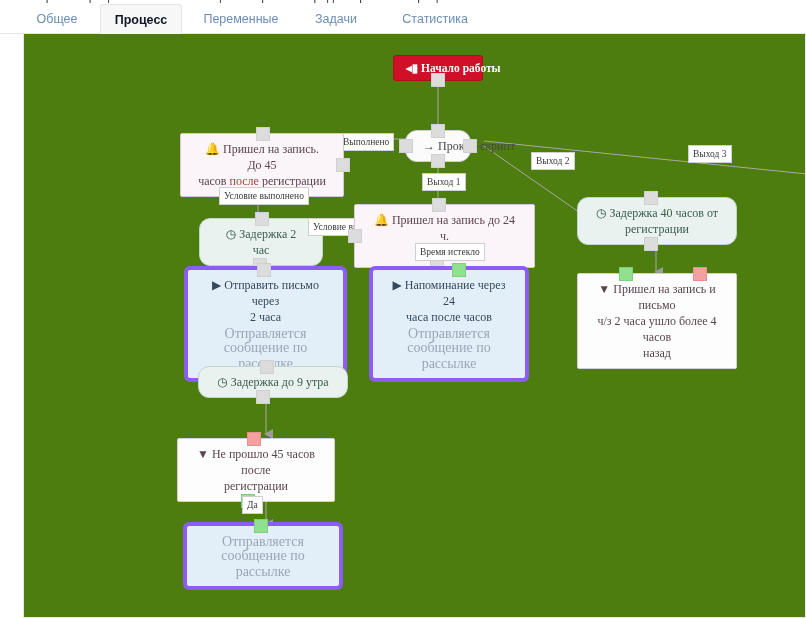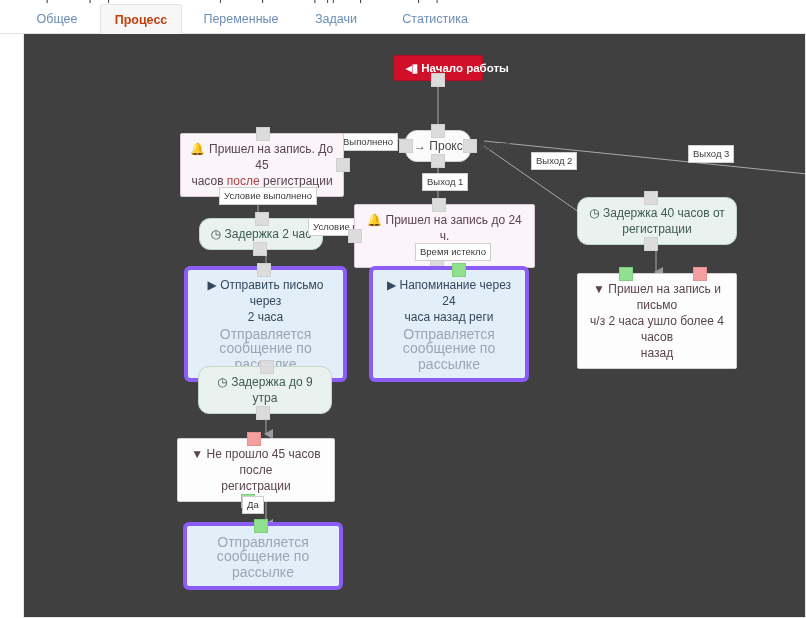--- a/index.html
+++ b/index.html
@@ -48,39 +48,40 @@
     height: 30px;
     line-height: 30px;
     font-size: 12.5px;
     color: #6b8db5;
     text-align: center;
     box-sizing: border-box;
     cursor: pointer;
     white-space: nowrap;
   }
   .tab.active {
-    color: #c2410c;
+    color: #0f172a;
     font-weight: bold;
     background: #f7f7f7;
     border: 1px solid #e2e4e8;
     border-bottom: 1px solid #f7f7f7;
     border-radius: 3px 3px 0 0;
   }
 
   
   .panel {
     position: absolute;
     left: 23px; top: 34px;
     width: 783px;
     height: 584px;
-    background: #404040;
+    background: #4d7c0f;
     border: 1px solid #e6e6e6;
     border-top: none;
     box-sizing: border-box;
     overflow: hidden;
+    font-family: Liberation Serif, serif;
   }
   .canvas {
     position: absolute;
     left: 0; top: 0;
     width: 783px;
     height: 584px;
   }
   .edges {
     position: absolute;
     left: 0; top: 0;
@@ -89,21 +90,21 @@
     pointer-events: none;
   }
 
   
   .node {
     position: absolute;
     box-sizing: border-box;
     text-align: center;
     font-size: 12px;
     line-height: 16px;
-    padding: 7px 8px;
+    padding: 7px 17px;
     cursor: pointer;
   }
   .node .ttl { display: block; }
   .node .sub {
     display: block;
     font-size: 14px;
     line-height: 14px;
     color: #9aa6b4;
     margin-top: 2px;
   }
@@ -301,35 +302,35 @@
       <span class="ttl"><span class="ic">▶</span> <span>Отправить письмо через</span></span>
       <span class="ttl">2 часа</span>
       <span class="sub">Отправляется сообщение по</span>
       <span class="sub">рассылке</span>
       <span class="port t" style="left:76px;"></span>
       <span class="port b green" style="left:74px;"></span>
     </div>
 
     <div class="node message" style="left:345px; top:232px; width:160px;">
       <span class="ttl"><span class="ic">▶</span> <span>Напоминание через 24</span></span>
-      <span class="ttl">часа назад реги</span>
+      <span class="ttl">часа после часов</span>
       <span class="sub">Отправляется сообщение по</span>
       <span class="sub">рассылке</span>
       <span class="port t green" style="left:86px;"></span>
     </div>
 
     <div class="node filter" style="left:553px; top:239px; width:160px;">
       <span class="ttl"><span class="ic">▼</span> <span>Пришел на запись и письмо</span></span>
       <span class="ttl">ч/з 2 часа ушло более 4 часов</span>
       <span class="ttl">назад</span>
       <span class="port t green" style="left:48px;"></span>
       <span class="port t red" style="left:122px;"></span>
     </div>
 
-    <div class="node delay" style="left:174px; top:332px; width:134px;">
+    <div class="node delay" style="left:174px; top:332px; width:150px;">
       <span class="ic">◷ </span><span>Задержка до 9 утра</span>
       <span class="port t" style="left:68px;"></span>
       <span class="port b" style="left:64px;"></span>
     </div>
 
     <div class="node filter" style="left:153px; top:404px; width:158px;">
       <span class="ttl"><span class="ic">▼</span> <span>Не прошло 45 часов после</span></span>
       <span class="ttl">регистрации</span>
       <span class="port t red" style="left:76px;"></span>
       <span class="port b green" style="left:70px;"></span>

